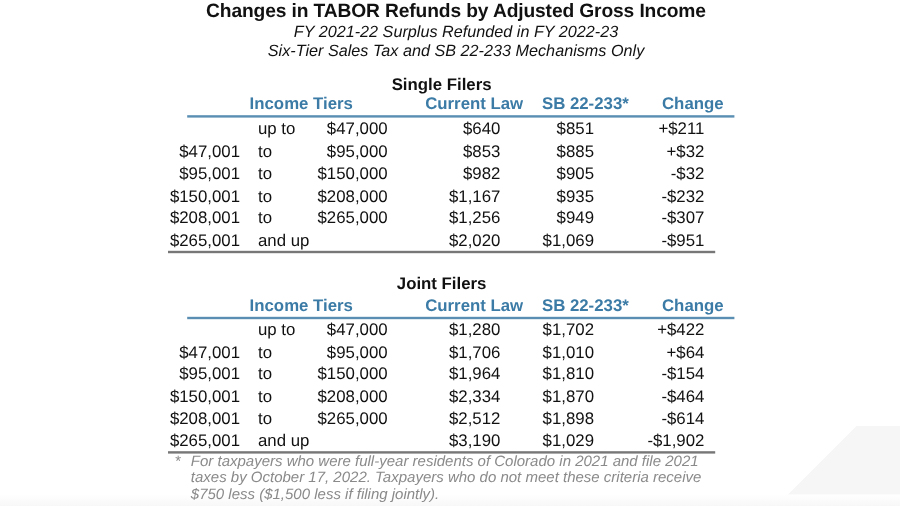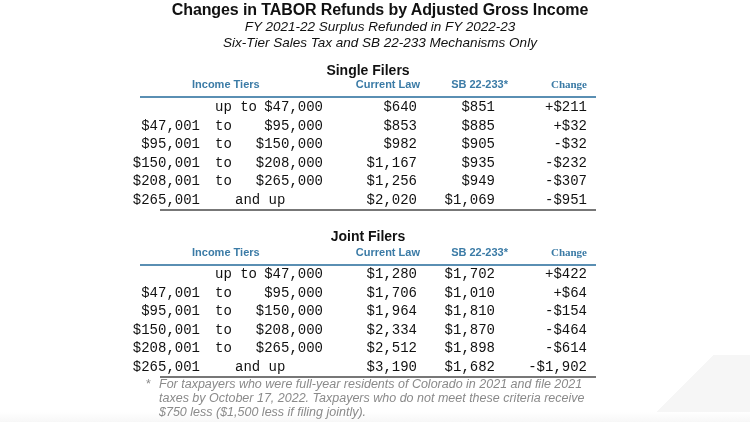--- a/index.html
+++ b/index.html
@@ -24,39 +24,39 @@
     position:absolute; left:0; width:760px; text-align:center;
     font-style:italic; font-size:13.5px;
   }
   .sub1 { top:19px; }
   .sub2 { top:35px; }
   .section-title {
     position:absolute; left:140px; width:456px; text-align:center;
     font-weight:bold; font-size:14px;
   }
   .hdr {
-    position:absolute; left:140px; width:456px; height:18px;
-    color:#3b7ba6; font-weight:bold; font-size:11px;
+    position:absolute; left:156px; width:456px; height:18px;
+    color:#3b7ba6; font-weight:bold; font-size:14px;
     border-bottom:2px solid #5a8fb3;
   }
   .hdr span { position:absolute; top:0; white-space:nowrap; }
   .h-tiers { left:52px; }
   .h-cur { right:176px; }
   .h-sb { right:88px;text-align:center; }
-  .h-chg { right:9px;font-family:Liberation Serif, serif; }
-  .rows { position:absolute; left:140px; width:456px;font-family:Liberation Mono, monospace; }
+  .h-chg { right:9px; }
+  .rows { position:absolute; left:140px; width:456px; }
   .row { position:relative; height:18.5px; font-size:14px; }
   .row span { position:absolute; top:1px; white-space:nowrap; }
   .c-from { right:396px;text-align:right; }
   .c-mid { left:75px; }
   .c-to { right:273px; }
   .c-cur { right:179px; }
   .c-sb { right:101px; }
   .c-chg { right:9px; }
-  .row.last { border-bottom:2px solid #777;margin-left:20px; }
+  .row.last { border-bottom:2px solid #777; }
   .foot {
     position:absolute; left:146px; top:377px; width:450px;
     font-style:italic; font-size:12.5px; color:#8a8a8a; line-height:14.2px;
   }
   .foot .star { position:absolute; left:0; top:0; font-style:normal; }
   .foot .txt { position:absolute; left:13px; top:0; width:440px; }
 </style>
 </head>
 <body>
 
@@ -171,21 +171,21 @@
     <span class="c-to">$265,000</span>
     <span class="c-cur">$2,512</span>
     <span class="c-sb">$1,898</span>
     <span class="c-chg">-$614</span>
   </div>
   <div class="row last">
     <span class="c-from">$265,001</span>
     <span class="c-mid">and up</span>
     <span class="c-to"></span>
     <span class="c-cur">$3,190</span>
-    <span class="c-sb">$1,682</span>
+    <span class="c-sb">$1,029</span>
     <span class="c-chg">-$1,902</span>
   </div>
 </div>
 
 <div class="foot">
   <span class="star">*</span>
   <span class="txt">For taxpayers who were full-year residents of Colorado in 2021 and file 2021 taxes by October 17, 2022. Taxpayers who do not meet these criteria receive $750 less ($1,500 less if filing jointly).</span>
 </div>
 
 </body></html>

